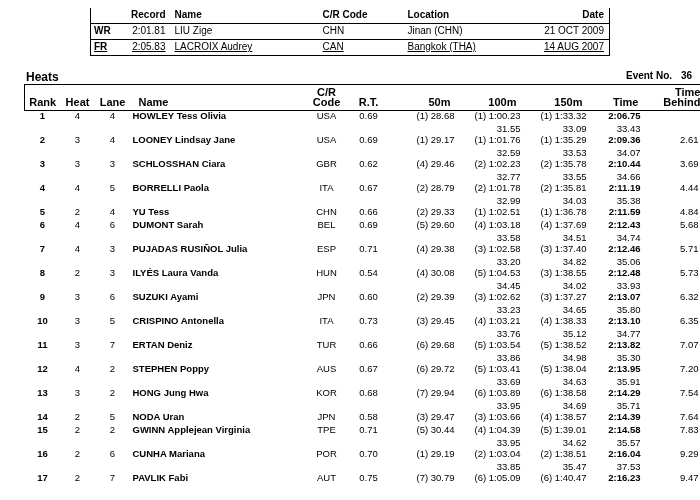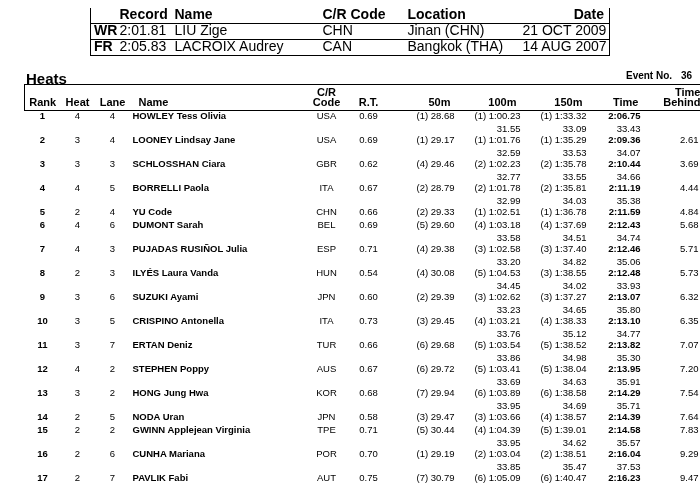--- a/index.html
+++ b/index.html
@@ -23,51 +23,51 @@
     left: 90px; top: 8px;
     width: 519px;
   }
   table.records {
     border-collapse: collapse;
     width: 100%;
     table-layout: fixed;
   }
   table.records td, table.records th {
     padding: 1px 3px 2px 3px;
-    font-size: 14px;
+    font-size: 10px;
     line-height: 11px;
     white-space: nowrap;
     vertical-align: middle;
   }
   table.records thead th {
     font-weight: bold;
     border-bottom: 1.6px solid #000;
     height: 15px;
   }
   table.records tbody td {
     height: 16px;
   }
   table.records tbody tr.rec-wr td { border-bottom: 1px solid #000; }
-  table.records tbody tr.rec-fr td { border-bottom: 1.6px solid #000; }
+  table.records tbody tr.rec-fr td { border-bottom: 1.6px solid #000; text-decoration: underline; }
   table.records .cl { border-left: 1.6px solid #000; }
   table.records .cr { border-right: 1.6px solid #000; }
 
   .r-tag   { width: 26px; font-weight: bold; text-align: left; }
   .r-rec   { width: 52px; text-align: right; }
   .r-name  { width: 148px; text-align: left; padding-left: 6px !important; }
   .r-code  { width: 85px; text-align: left; padding-left: 6px !important; }
   .r-loc   { width: 118px; text-align: left; padding-left: 6px !important; }
   .r-date  { width: 90px; text-align: right; padding-right: 5px !important; }
 
   
   .heats-label {
     position: absolute;
     left: 26px; top: 70px;
     font-weight: bold;
-    font-size: 15px;
+    font-size: 12px;
   }
   .event-no {
     position: absolute;
     right: 8px; top: 70px;
     font-weight: bold;
     font-size: 10px;
     white-space: nowrap;
   }
   .event-no .evnum { margin-left: 6px; }
 
@@ -294,21 +294,21 @@
           <td class="sub-cell"></td>
           <td class="sub-cell">32.99</td>
           <td class="sub-cell">34.03</td>
           <td class="sub-time-cell">35.38</td>
           <td></td>
         </tr>
         <tr class="main-row">
           <td class="rank-cell">5</td>
           <td class="heat-cell">2</td>
           <td class="lane-cell">4</td>
-          <td class="name-cell">YU Code</td>
+          <td class="name-cell">YU Tess</td>
           <td class="code-cell">CHN</td>
           <td class="rt-cell">0.66</td>
           <td class="split-cell">(2) 29.33</td>
           <td class="split-cell">(1) 1:02.51</td>
           <td class="split-cell">(1) 1:36.78</td>
           <td class="time-cell">2:11.59</td>
           <td class="behind-cell">4.84</td>
         </tr>
         <tr class="main-row">
           <td class="rank-cell">6</td>

